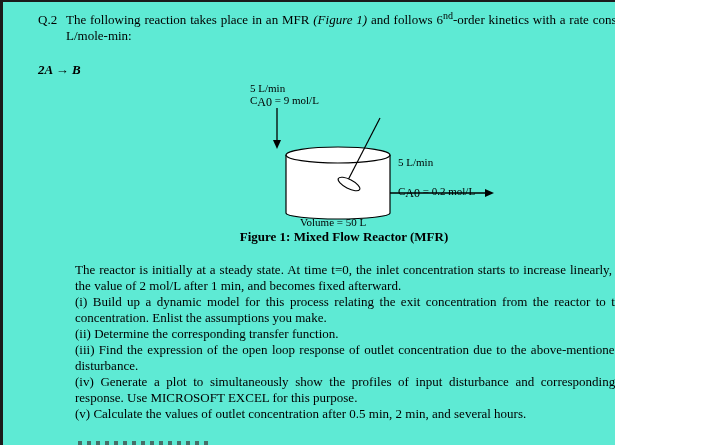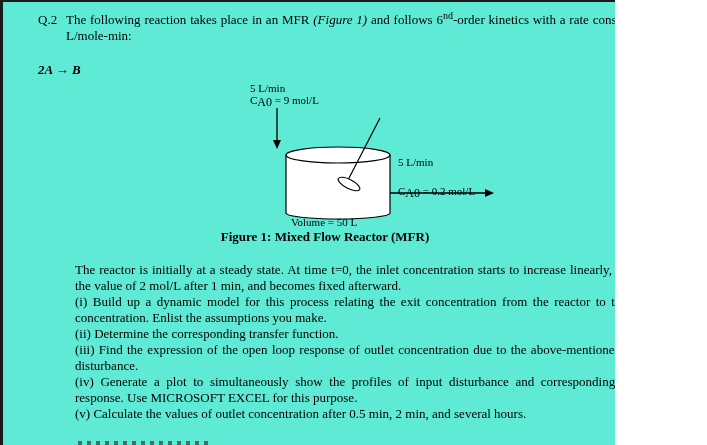--- a/index.html
+++ b/index.html
@@ -15,21 +15,21 @@
   .intro{display:flex;}
   .qno{width:28px;flex:none;font-weight:normal;}
   .intro-text{flex:1;text-align:justify;padding-right:26px;}
   .fig-ref{font-style:italic;}
   sup{font-size:10px;line-height:0;}
   .equation{text-align:left;font-weight:bold;font-style:italic;margin-top:18px;padding-right:10px;}
   .figure{position:relative;height:172px;}
   .svg-layer{position:absolute;left:0;top:0;}
   .fig-label{position:absolute;font-size:11px;line-height:13px;white-space:nowrap;}
   .sub{font-size:12px;vertical-align:-2px;}
-  .fig-caption{position:absolute;top:151px;left:87px;width:400px;text-align:center;font-weight:bold;font-size:13px;}
+  .fig-caption{position:absolute;top:151px;left:106px;width:400px;text-align:center;font-weight:bold;font-size:13px;}
   .body-block{margin-left:37px;}
   .para{text-align:justify;padding-right:32px;margin-top:12px;}
   .item{display:flex;}
   .item-text{flex:1;text-align:justify;}
   .item-marks{width:32px;flex:none;}
   .cutoff{
     position:absolute;left:78px;bottom:0;width:130px;height:4px;opacity:.7;
     background:repeating-linear-gradient(90deg,#3a3a3a 0 4px,transparent 4px 9px);
   }
 </style>
@@ -64,21 +64,21 @@
         <line x1="352" y1="115" x2="447" y2="115" stroke="#000" stroke-width="1.3"></line>
         <polygon points="447,111 447,119 456,115" fill="#000"></polygon>
       </svg>
 
       <div class="fig-label" style="left:212px;top:4px;">5 L/min</div>
       <div class="fig-label" style="left:212px;top:16px;"><span>C</span><span class="sub">A0</span><span> = 9 mol/L</span></div>
 
       <div class="fig-label" style="left:360px;top:78px;">5 L/min</div>
       <div class="fig-label" style="left:360px;top:107px;"><span>C</span><span class="sub">A0</span><span> = 0.2 mol/L</span></div>
 
-      <div class="fig-label" style="left:253px;top:138px;">Volume = 50 L</div>
+      <div class="fig-label" style="left:262px;top:138px;">Volume = 50 L</div>
 
       <div class="fig-caption">Figure 1: Mixed Flow Reactor (MFR)</div>
     </div>
 
     <div class="body-block">
       <div class="para">The reactor is initially at a steady state. At time t=0, the inlet concentration starts to increase linearly, reaches the value of 2 mol/L after 1 min, and becomes fixed afterward.</div>
 
       <div class="item">
         <div class="item-text"><span>(i)</span> <span>Build up a dynamic model for this process relating the exit concentration from the reactor to the feed concentration. Enlist the assumptions you make.</span></div>
         <div class="item-marks">15</div>

